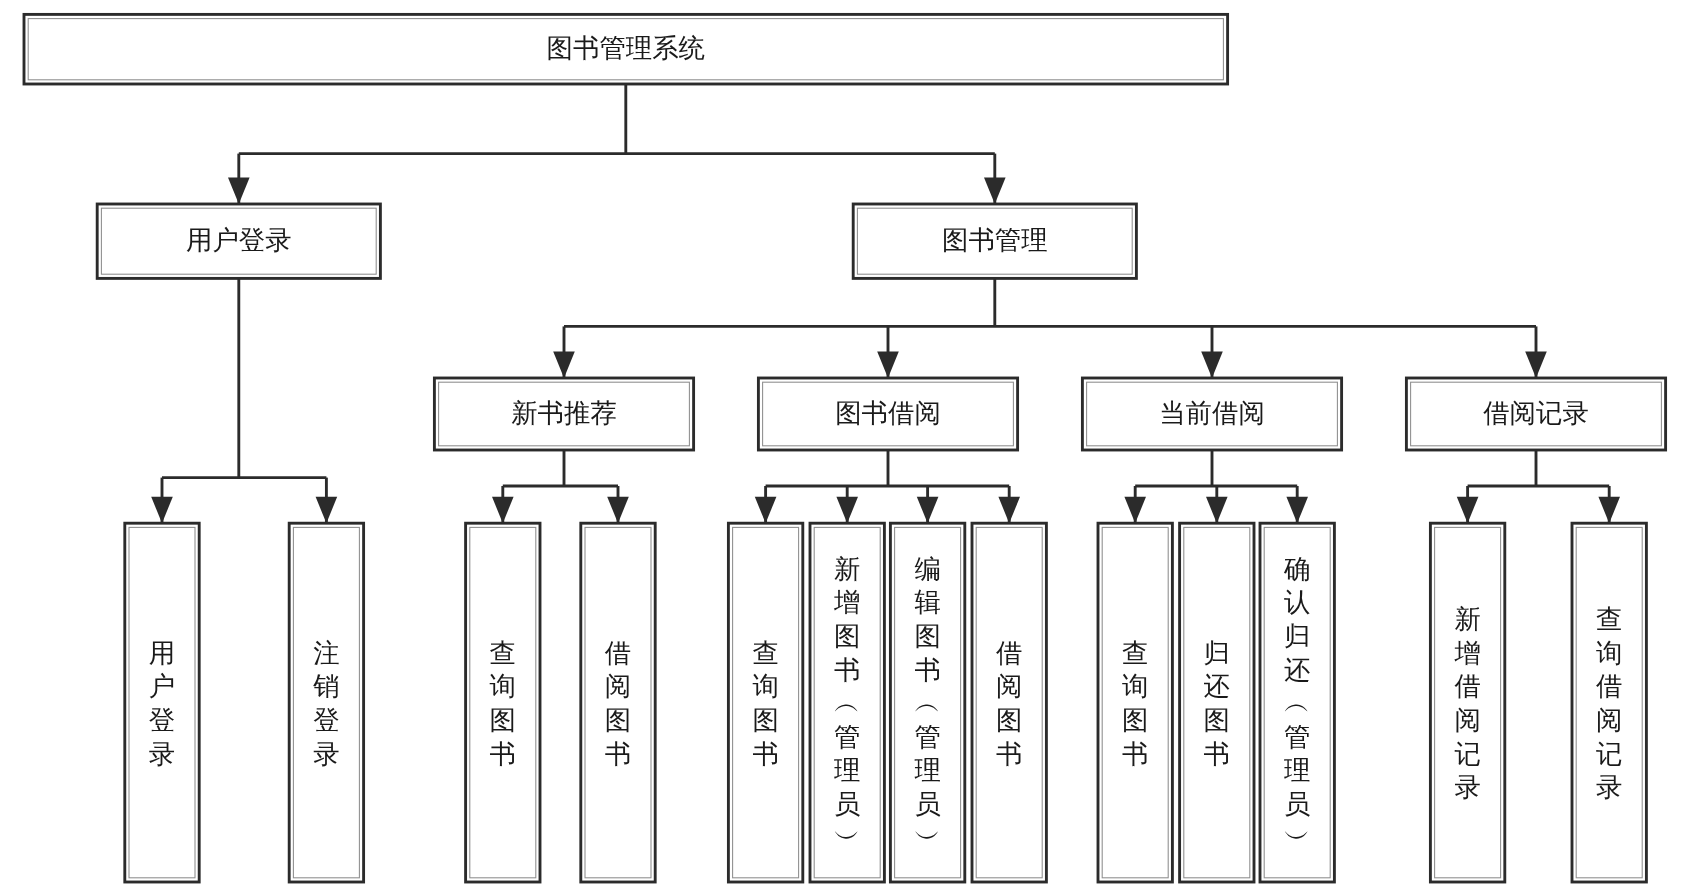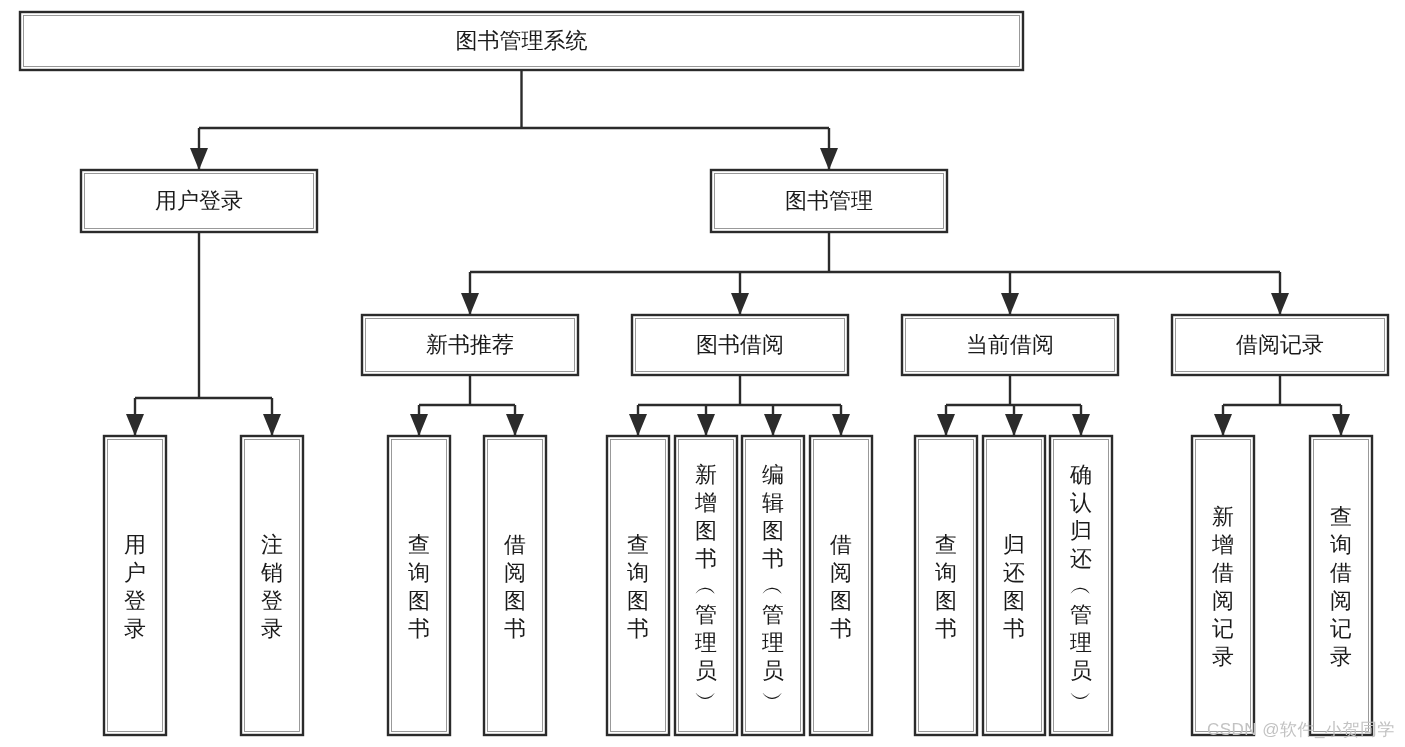--- a/index.html
+++ b/index.html
@@ -225,14 +225,13 @@
           <rect x="1195.5" y="439.5" width="55" height="292" class="node-rect-inner"></rect>
           <text x="1223" y="0" class="node-label-v"><tspan x="1223" y="523.5">新</tspan><tspan x="1223" y="551.5">增</tspan><tspan x="1223" y="579.5">借</tspan><tspan x="1223" y="607.5">阅</tspan><tspan x="1223" y="635.5">记</tspan><tspan x="1223" y="663.5">录</tspan></text>
         </g>
         <g>
           <rect x="1310" y="436" width="62" height="299" class="node-rect"></rect>
           <rect x="1313.5" y="439.5" width="55" height="292" class="node-rect-inner"></rect>
           <text x="1341" y="0" class="node-label-v"><tspan x="1341" y="523.5">查</tspan><tspan x="1341" y="551.5">询</tspan><tspan x="1341" y="579.5">借</tspan><tspan x="1341" y="607.5">阅</tspan><tspan x="1341" y="635.5">记</tspan><tspan x="1341" y="663.5">录</tspan></text>
         </g>
       </g>
   </svg>
-  <div class="watermark-text">CSDN @软件_小贺同学</div>
 </div>
 
 </body></html>

